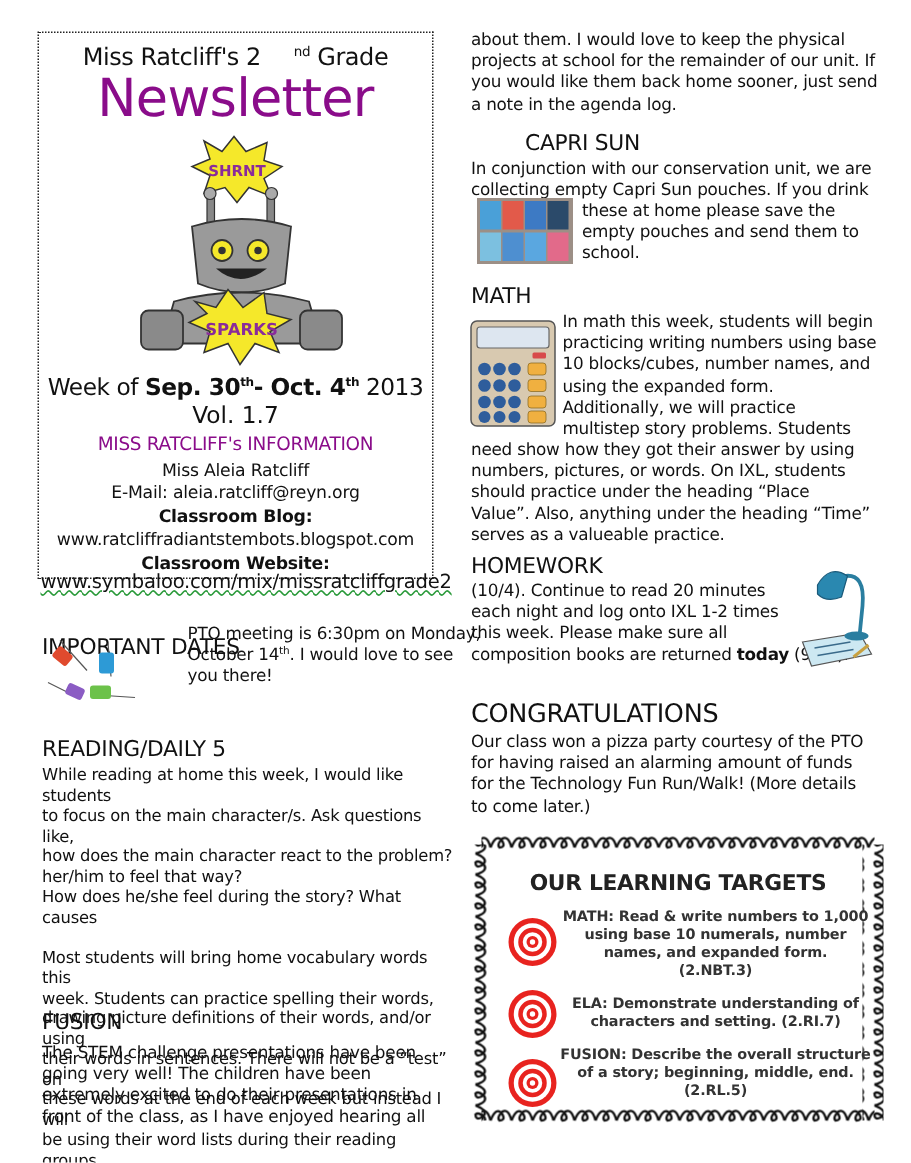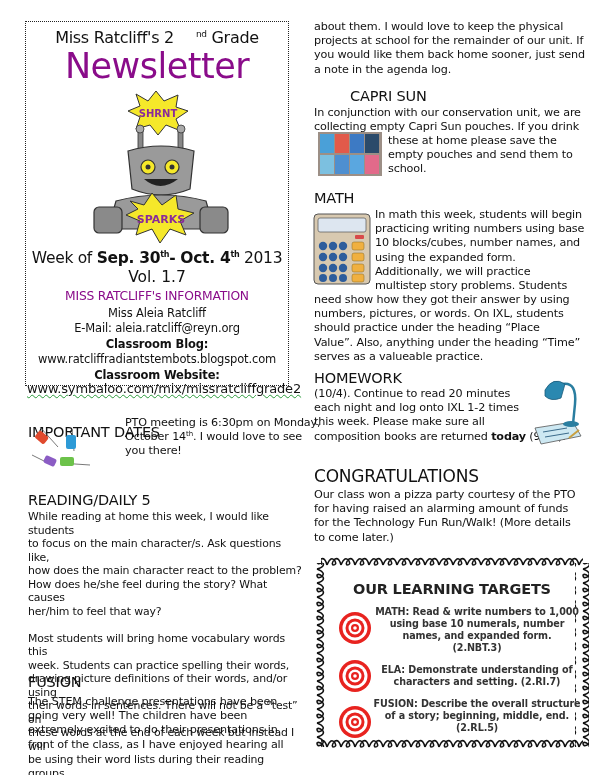--- a/index.html
+++ b/index.html
@@ -102,22 +102,22 @@
   <div> PTO meeting is 6:30pm on Monday,</div>
   <div><span>October 14</span><sup class="s">th</sup><span>. I would love to see</span></div>
   <div>you there!</div>
 </div>
 
 <h2 class="abs h" style="left:28px; top:492px;">READING/DAILY 5</h2>
 <div class="abs txt" style="left:28px; top:510px; width:275px; font-size:10.9px; line-height:13.5px;">
   <div>While reading at home this week, I would like students</div>
   <div>to focus on the main character/s. Ask questions like,</div>
   <div>how does the main character react to the problem?</div>
+  <div>her/him to feel that way?</div>
   <div>How does he/she feel during the story? What causes</div>
-  <div>her/him to feel that way?</div>
   <div style="height:13.5px;"></div>
   <div>Most students will bring home vocabulary words this</div>
   <div>week. Students can practice spelling their words,</div>
   <div>drawing picture definitions of their words, and/or using</div>
   <div>their words in sentences. There will not be a “test” on</div>
   <div>these words at the end of each week but instead I will</div>
   <div>be using their word lists during their reading groups.</div>
 </div>
 
 <h2 class="abs h" style="left:28px; top:674px;">FUSION</h2>

